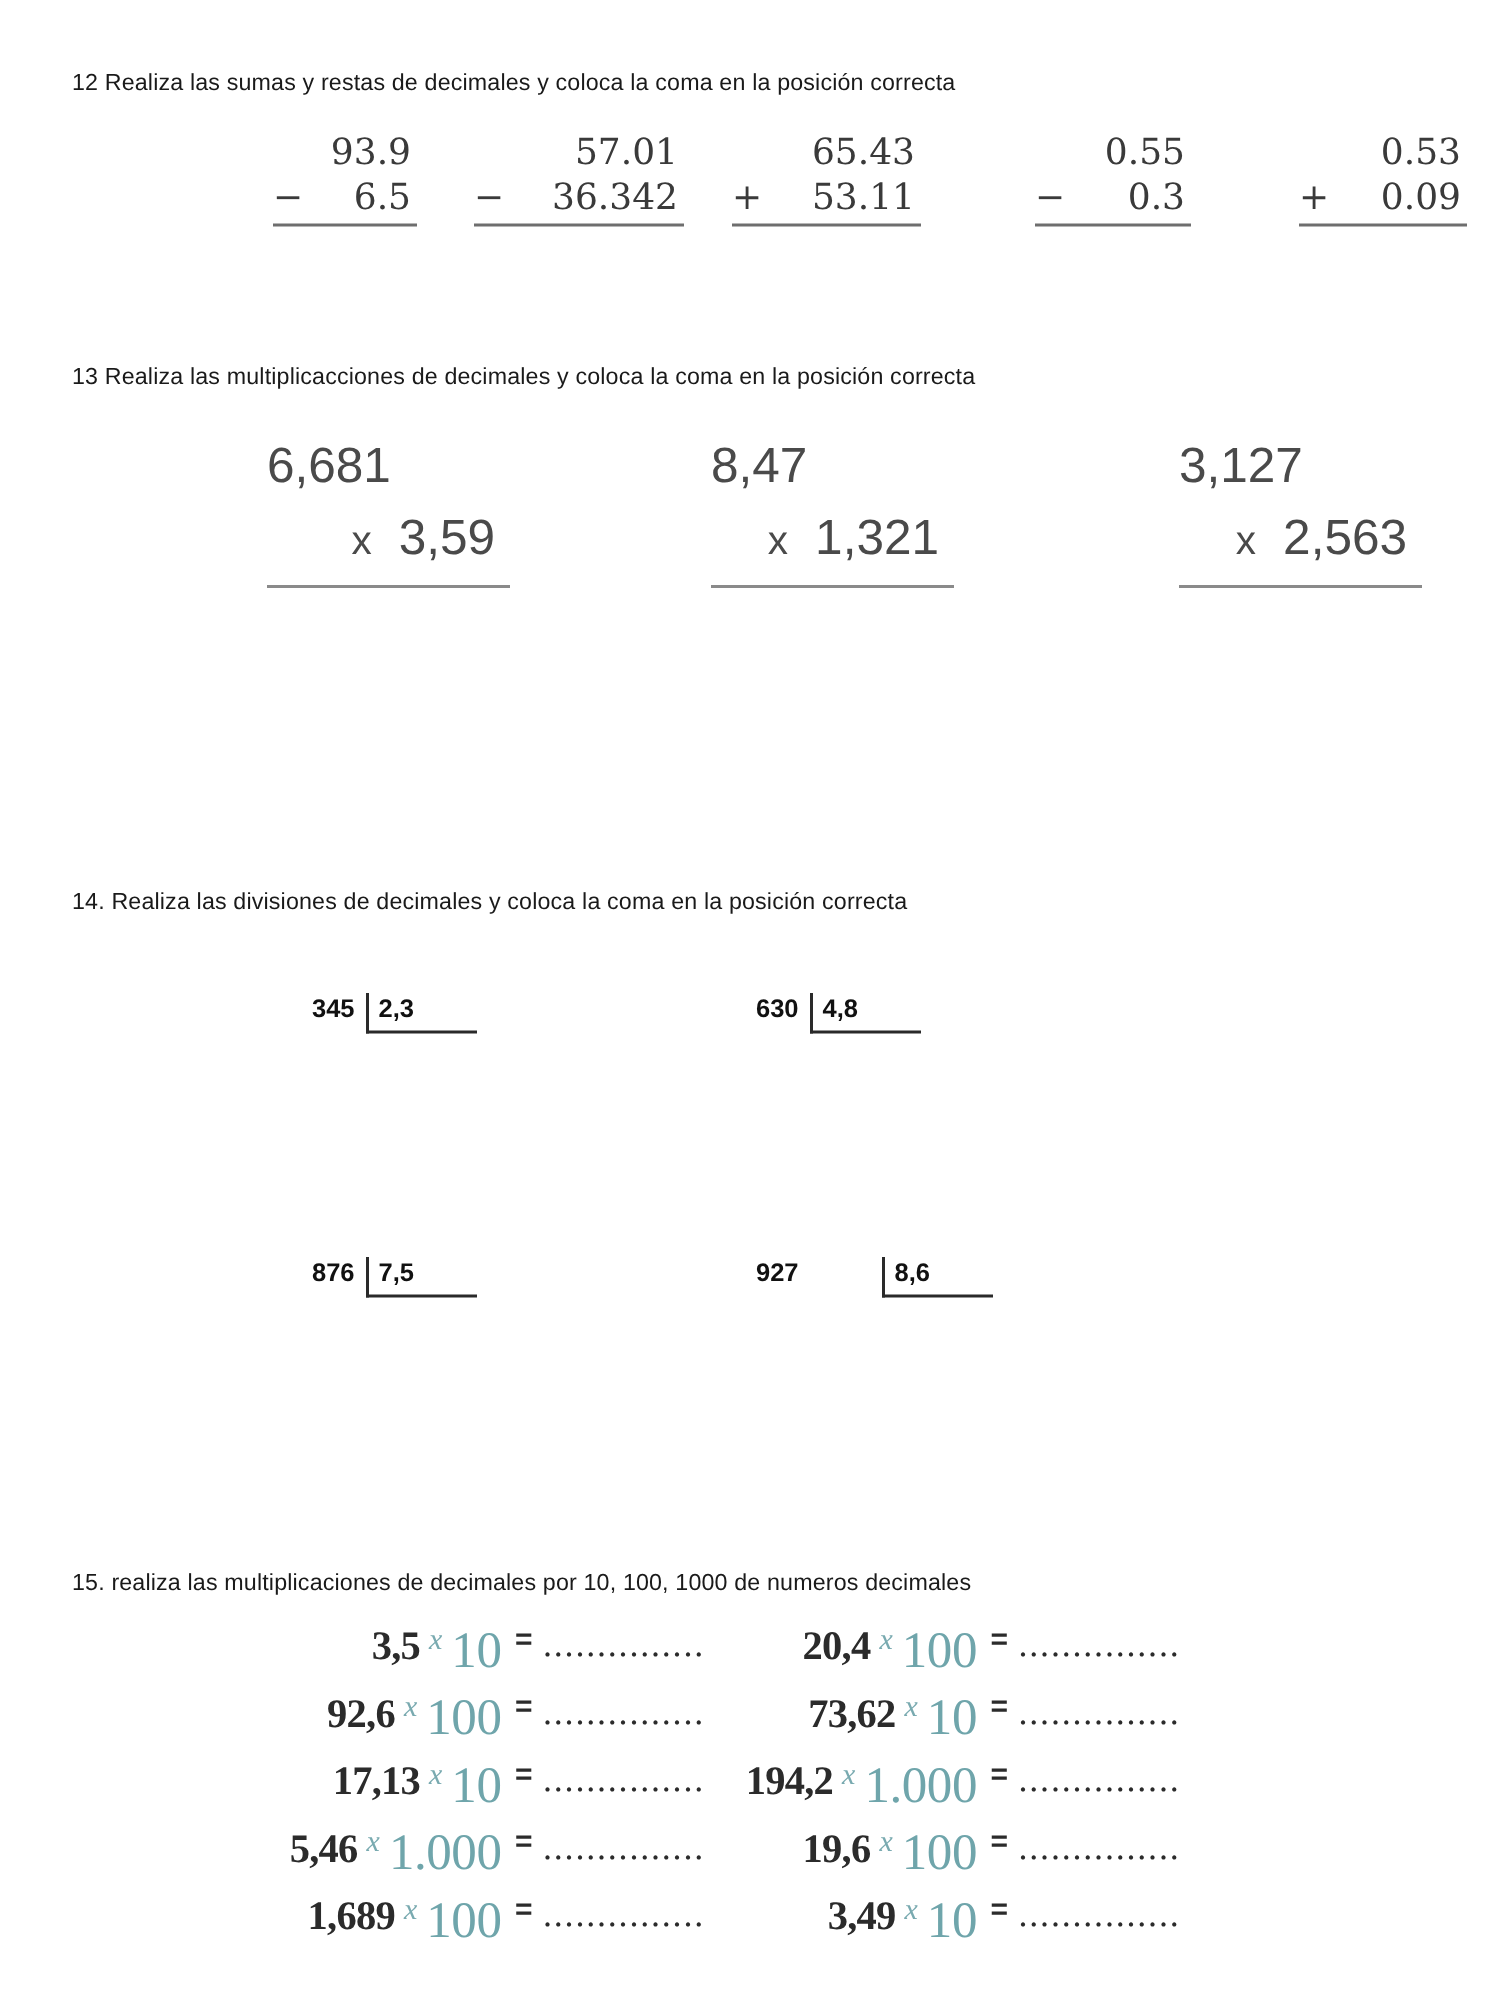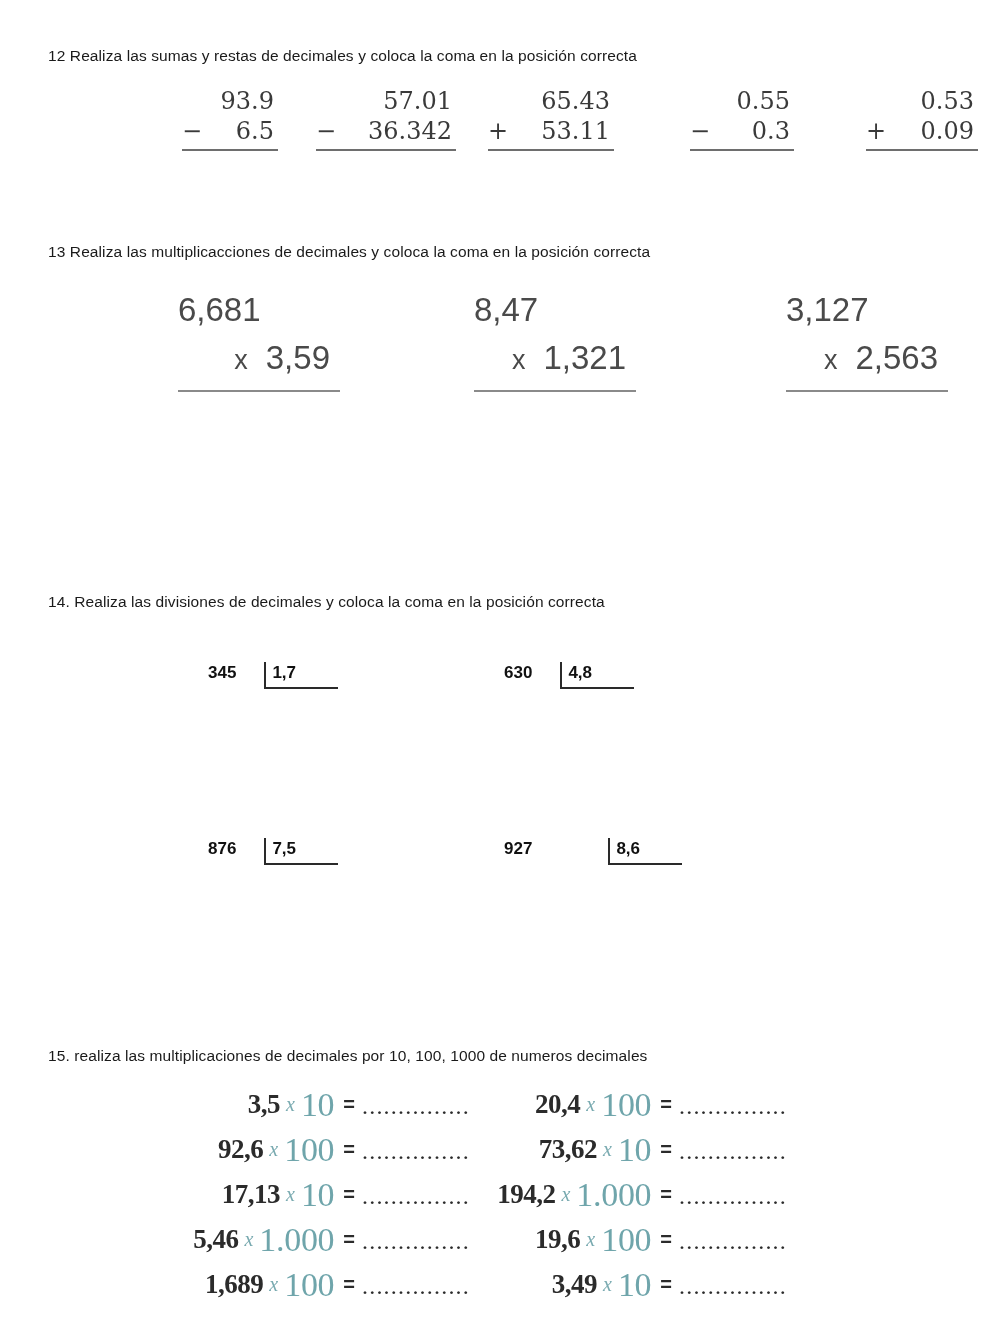--- a/index.html
+++ b/index.html
@@ -108,21 +108,21 @@
     position: absolute;
     font-family: "Liberation Sans", sans-serif;
     font-weight: bold;
     font-size: 17px;
     color: #111111;
     display: flex;
     align-items: stretch;
     white-space: nowrap;
   }
   .divop .dividend {
-    padding-right: 28px;
+    padding-right: 8px;
     line-height: 22px;
   }
   .divop .divisor-box {
     border-left: 2px solid #2a2a2a;
     border-bottom: 2px solid #2a2a2a;
     padding: 0 0 3px 6px;
     min-width: 66px;
     line-height: 22px;
   }
 
@@ -136,21 +136,21 @@
   .mg-col {
     position: absolute;
     top: 0;
   }
   .mg-col.left  { left: 205px; width: 265px; }
   .mg-col.right { left: 487px; width: 300px; }
 
   .mg-row {
     height: 45px;
     display: flex;
-    align-items: center;
+    align-items: flex-start;
     justify-content: flex-end;
     white-space: nowrap;
     font-size: 26px;
     font-family: "DejaVu Serif", serif;
   }
   .mg-num {
     color: #2b2b2b;
     font-family: "Liberation Serif", serif;
     font-weight: bold;
     font-size: 27px;
@@ -269,21 +269,21 @@
     </div>
     <div class="m-rule"></div>
   </div>
 
 </div>
 
 <div class="q-heading" style="top:593px;">14. Realiza las divisiones de decimales y coloca la coma en la posición correcta</div>
 
 <div class="divop" style="left:208px; top:662px;">
   <span class="dividend">345</span>
-  <span class="divisor-box">1,7</span>
+  <span class="divisor-box">2,3</span>
 </div>
 
 <div class="divop" style="left:504px; top:662px;">
   <span class="dividend">630</span>
   <span class="divisor-box">4,8</span>
 </div>
 
 <div class="divop" style="left:208px; top:838px;">
   <span class="dividend">876</span>
   <span class="divisor-box">7,5</span>

